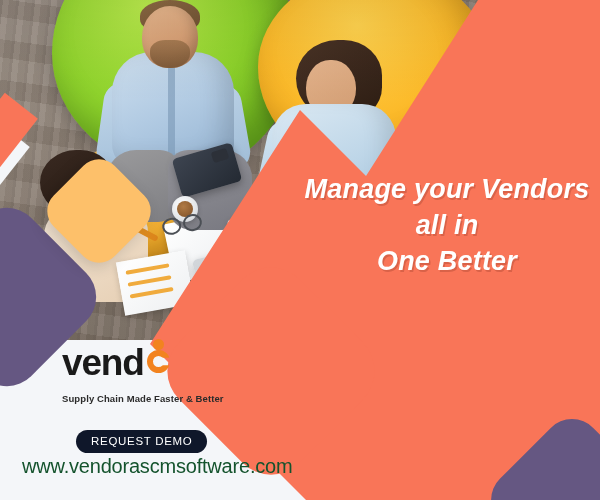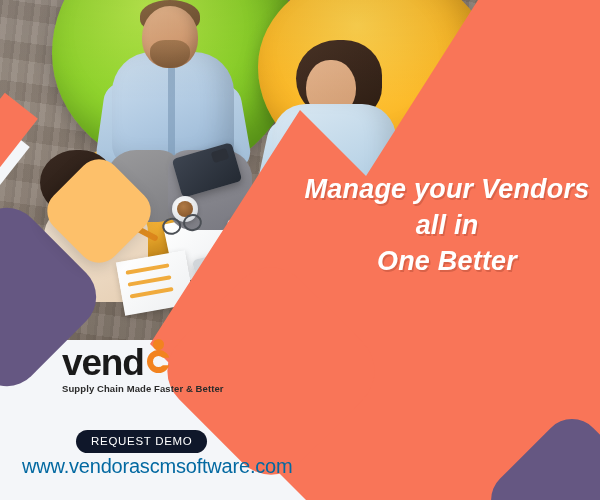--- a/index.html
+++ b/index.html
@@ -147,26 +147,26 @@
 
   
   .logo{position:absolute;left:62px;top:344px;width:210px;}
   .logo-word{position:relative;font-size:37px;font-weight:bold;color:#1A1A1A;letter-spacing:-1.2px;line-height:1;
     display:flex;align-items:flex-start;}
   .logo-o{position:relative;display:inline-block;width:27px;height:27px;margin:0 1px 1px 1px;}
   .logo-o i{position:absolute;left:2px;top:6px;width:23px;height:23px;border-radius:50%;
     border:6px solid #F2831F;box-sizing:border-box;
     clip-path:polygon(0 0,100% 0,100% 34%,50% 34%,50% 66%,100% 66%,100% 100%,0 100%);}
   .logo-o b{position:absolute;left:8px;top:-5px;width:11px;height:11px;border-radius:50%;background:#F2831F;}
-  .logo-tag{margin-top:2px;font-size:9.5px;font-weight:bold;color:#2B2B2B;letter-spacing:.1px;white-space:nowrap;}
+  .logo-tag{margin-top:12px;font-size:9.5px;font-weight:bold;color:#2B2B2B;letter-spacing:.1px;white-space:nowrap;}
 
   
   .cta{position:absolute;left:76px;top:430px;padding:5px 15px 6px;border-radius:14px;background:#0f172a;
     color:#fff;font-size:11.5px;font-weight:normal;letter-spacing:.7px;cursor:pointer;}
-  .url{position:absolute;left:22px;top:455px;font-size:20px;color:#0369a1;letter-spacing:-.2px;}
+  .url{position:absolute;left:22px;top:455px;font-size:20px;color:#14532d;letter-spacing:-.2px;}
 </style>
 </head>
 <body>
 
 <div class="banner">
 
   <div class="photo">
     <div class="floor"></div>
 
     <div class="bag bag-green"></div>

